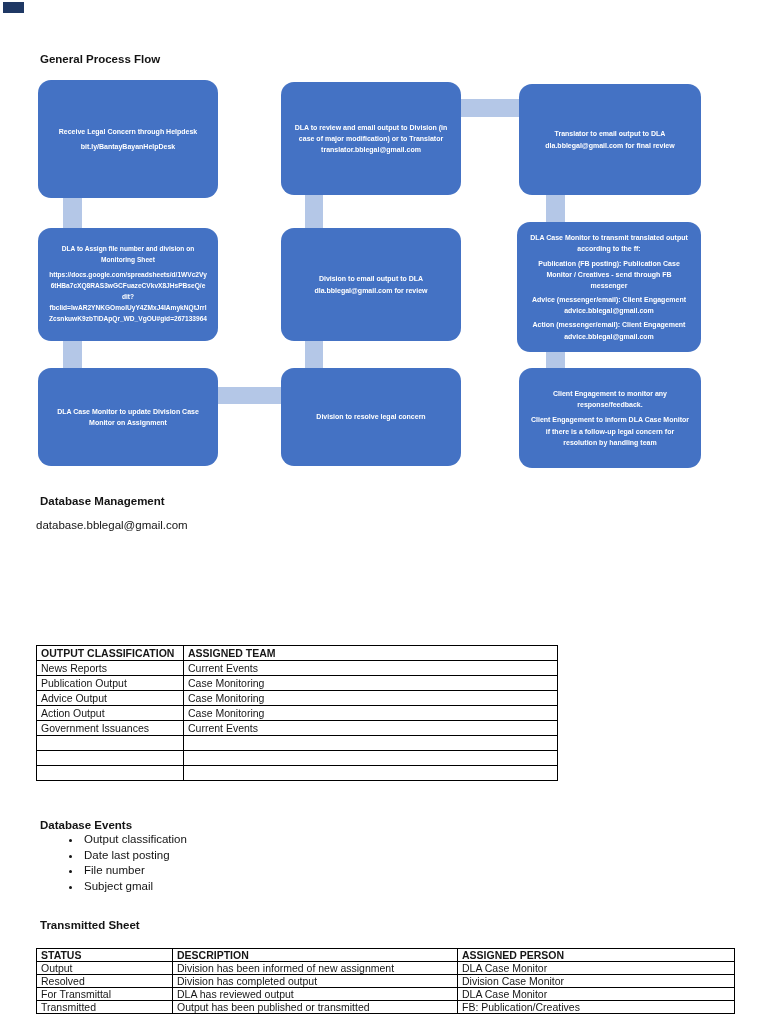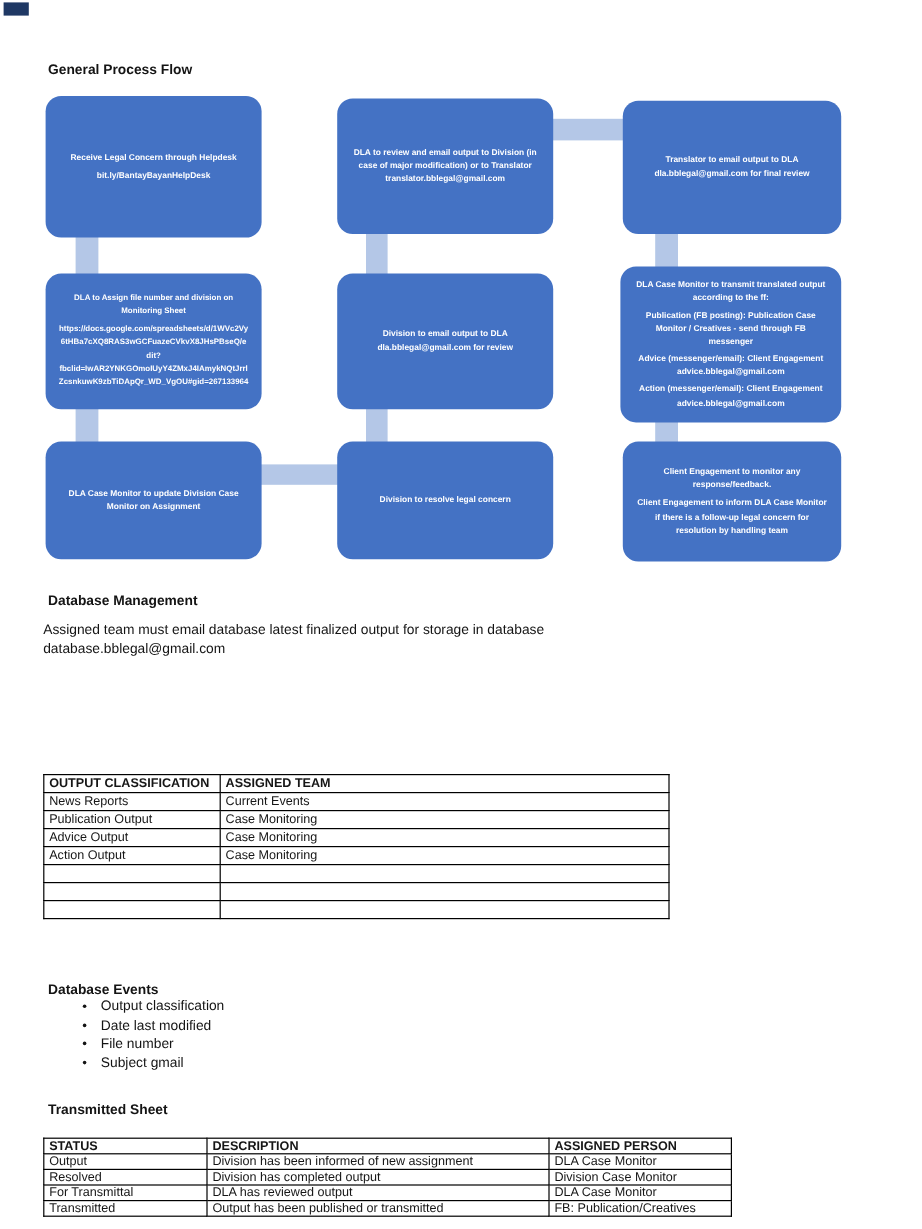--- a/index.html
+++ b/index.html
@@ -87,21 +87,20 @@
   <div class="fl">Action (messenger/email): Client Engagement advice.bblegal@gmail.com</div>
 </div>
 
 <div class="fb" style="left:519px;top:368px;width:182px;height:100px">
   <div class="fl">Client Engagement to monitor any response/feedback.</div>
   <div class="fl">Client Engagement to inform DLA Case Monitor if there is a follow-up legal concern for resolution by handling team</div>
 </div>
 
 <h2 class="heading" style="top:491px">Database Management</h2>
 <div class="para" style="top:517px;width:470px">
-  <div>Assigned team must email database latest finalized output for storage in database</div>
   <div>database.bblegal@gmail.com</div>
 </div>
 
 <table class="tbl" style="left:36px;top:645px;width:522px">
   <colgroup>
       <col style="width:147px">
       <col>
     </colgroup>
   <tbody>
       <tr>
@@ -118,45 +117,49 @@
       </tr>
   <tr>
         <td>Advice Output</td>
         <td>Case Monitoring</td>
       </tr>
   <tr>
         <td>Action Output</td>
         <td>Case Monitoring</td>
       </tr>
   <tr>
+        <td>Government Issuances</td>
+        <td>Current Events</td>
+      </tr>
+  <tr>
         <td></td>
         <td></td>
       </tr>
   <tr>
         <td></td>
         <td></td>
       </tr>
   <tr>
         <td></td>
         <td></td>
       </tr>
 </tbody>
   </table>
 
 <h2 class="heading" style="top:815px">Database Events</h2>
 <ul class="bullets" style="top:833px">
   <li>Output classification</li>
-  <li>Date last modified</li>
+  <li>Date last posting</li>
   <li>File number</li>
   <li>Subject gmail</li>
 </ul>
 
 <h2 class="heading" style="top:915px">Transmitted Sheet</h2>
 
-<table class="tbl tbl2" style="left:36px;top:948px;width:574px">
+<table class="tbl tbl2" style="left:36px;top:948px;width:699px">
   <colgroup>
       <col style="width:136px">
       <col style="width:285px">
       <col>
     </colgroup>
   <tbody>
       <tr>
     <th>STATUS</th>
     <th>DESCRIPTION</th>
     <th>ASSIGNED PERSON</th>

